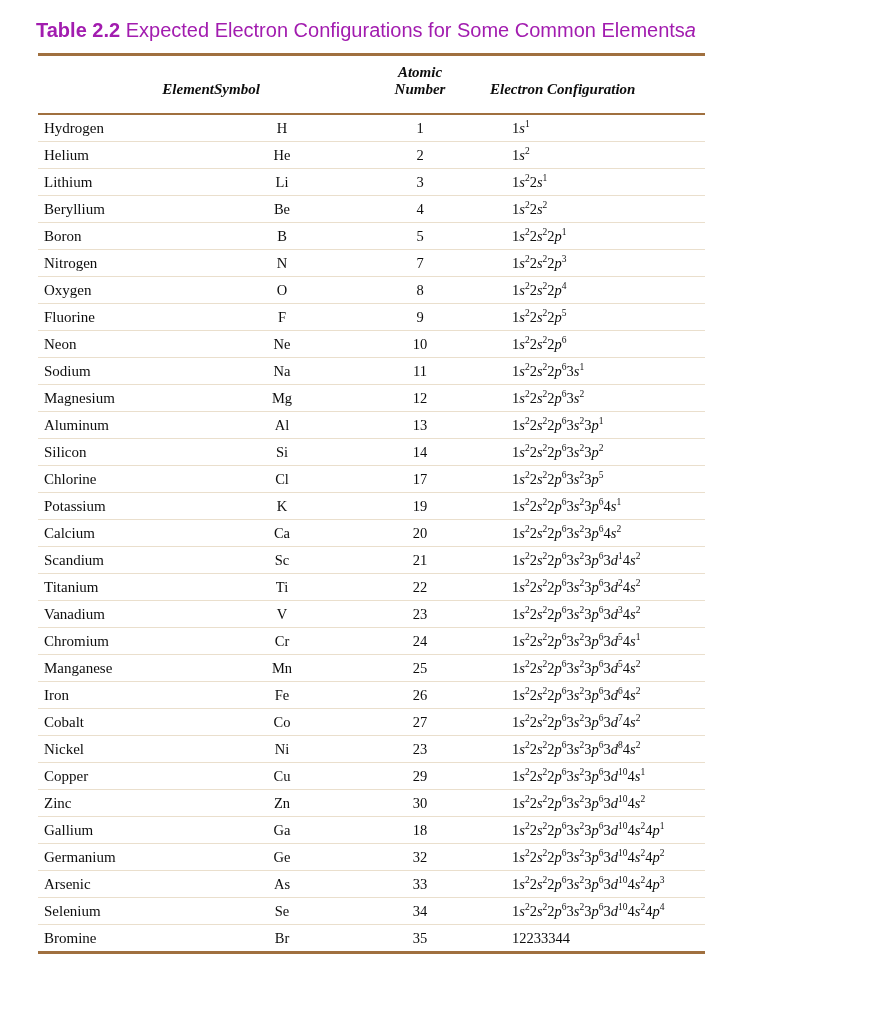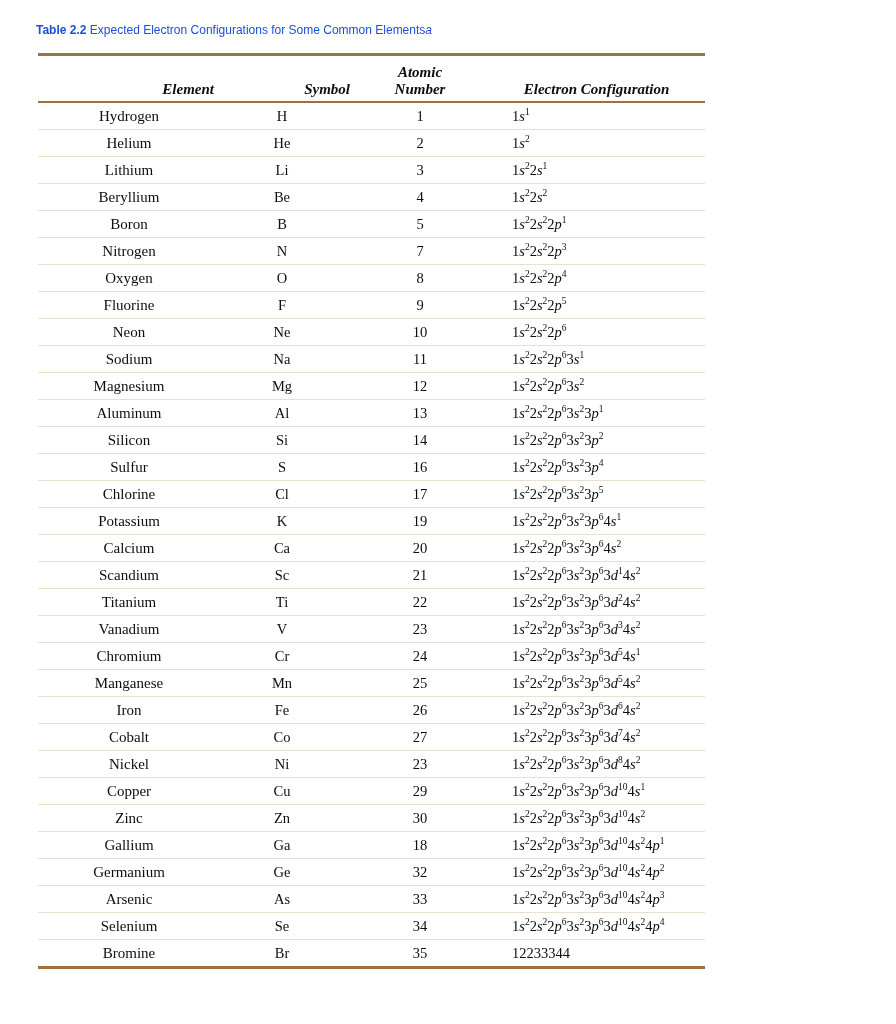--- a/index.html
+++ b/index.html
@@ -21,23 +21,23 @@
     background: #ffffff;
   }
 
   
   .caption {
     position: absolute;
     left: 36px;
     top: 20px;
     width: 700px;
     font-family: "Liberation Sans", "DejaVu Sans", sans-serif;
-    font-size: 12px;
+    font-size: 20px;
     line-height: 20px;
-    color: #1d4ed8;
+    color: #a21caf;
     white-space: nowrap;
   }
   .caption-label {
     font-weight: bold;
   }
   .caption-text {
     font-weight: normal;
   }
   .caption-note {
     font-style: italic;
@@ -64,48 +64,48 @@
 
   
   table.elements { border-top: 3px solid #a0703f; }
   table.elements tbody tr:last-child td { border-bottom: 3px solid #a0703f; }
 
   
   thead th {
     font-weight: bold;
     font-style: italic;
     font-size: 15px;
-    padding: 0 0 3px 0;
+    padding: 0 0 15px 0;
     border-bottom: 2px solid #a0703f;
     vertical-align: bottom;
     line-height: 17px;
   }
   th.h-element { text-align: right;   padding-left: 6px; }
-  th.h-symbol  { text-align: right; }
+  th.h-symbol  { text-align: left; }
   th.h-number  { text-align: center; }
-  th.h-config  { text-align: center;  padding-right: 2px; font-style: italic; }
+  th.h-config  { text-align: left;  padding-right: 2px; font-style: italic; }
 
   thead th .stack-top {
     display: block;
   }
 
   
   thead tr.head-spacer td { height: 8px; padding: 0; border: none; }
 
   
   tbody td {
     font-size: 15px;
     line-height: 17px;
     height: 26px;
     padding: 0;
     border-bottom: 1px solid #eadfcd;
     vertical-align: middle;
     white-space: nowrap;
   }
-  td.d-element { text-align: center;   padding-left: 6px; }
+  td.d-element { text-align: left;   padding-left: 6px; }
   td.d-symbol  { text-align: center; font-size: 14.5px; }
   td.d-number  { text-align: center; font-size: 14.5px; }
   td.d-config  { text-align: left;   padding-left: 22px; font-size: 14.5px; letter-spacing: 0; }
 
   
   .orb { font-style: italic; }
   sup {
     font-size: 9.5px;
     line-height: 0;
     vertical-align: super;
@@ -219,26 +219,20 @@
             <td class="d-number">13</td>
             <td class="d-config">1<span class="orb">s</span><sup>2</sup>2<span class="orb">s</span><sup>2</sup>2<span class="orb">p</span><sup>6</sup>3<span class="orb">s</span><sup>2</sup>3<span class="orb">p</span><sup>1</sup></td>
           </tr>
           <tr>
             <td class="d-element">Silicon</td>
             <td class="d-symbol">Si</td>
             <td class="d-number">14</td>
             <td class="d-config">1<span class="orb">s</span><sup>2</sup>2<span class="orb">s</span><sup>2</sup>2<span class="orb">p</span><sup>6</sup>3<span class="orb">s</span><sup>2</sup>3<span class="orb">p</span><sup>2</sup></td>
           </tr>
           <tr>
-            <td class="d-element">Sulfur</td>
-            <td class="d-symbol">S</td>
-            <td class="d-number">16</td>
-            <td class="d-config">1<span class="orb">s</span><sup>2</sup>2<span class="orb">s</span><sup>2</sup>2<span class="orb">p</span><sup>6</sup>3<span class="orb">s</span><sup>2</sup>3<span class="orb">p</span><sup>4</sup></td>
-          </tr>
-          <tr>
             <td class="d-element">Chlorine</td>
             <td class="d-symbol">Cl</td>
             <td class="d-number">17</td>
             <td class="d-config">1<span class="orb">s</span><sup>2</sup>2<span class="orb">s</span><sup>2</sup>2<span class="orb">p</span><sup>6</sup>3<span class="orb">s</span><sup>2</sup>3<span class="orb">p</span><sup>5</sup></td>
           </tr>
           <tr>
             <td class="d-element">Potassium</td>
             <td class="d-symbol">K</td>
             <td class="d-number">19</td>
             <td class="d-config">1<span class="orb">s</span><sup>2</sup>2<span class="orb">s</span><sup>2</sup>2<span class="orb">p</span><sup>6</sup>3<span class="orb">s</span><sup>2</sup>3<span class="orb">p</span><sup>6</sup>4<span class="orb">s</span><sup>1</sup></td>

